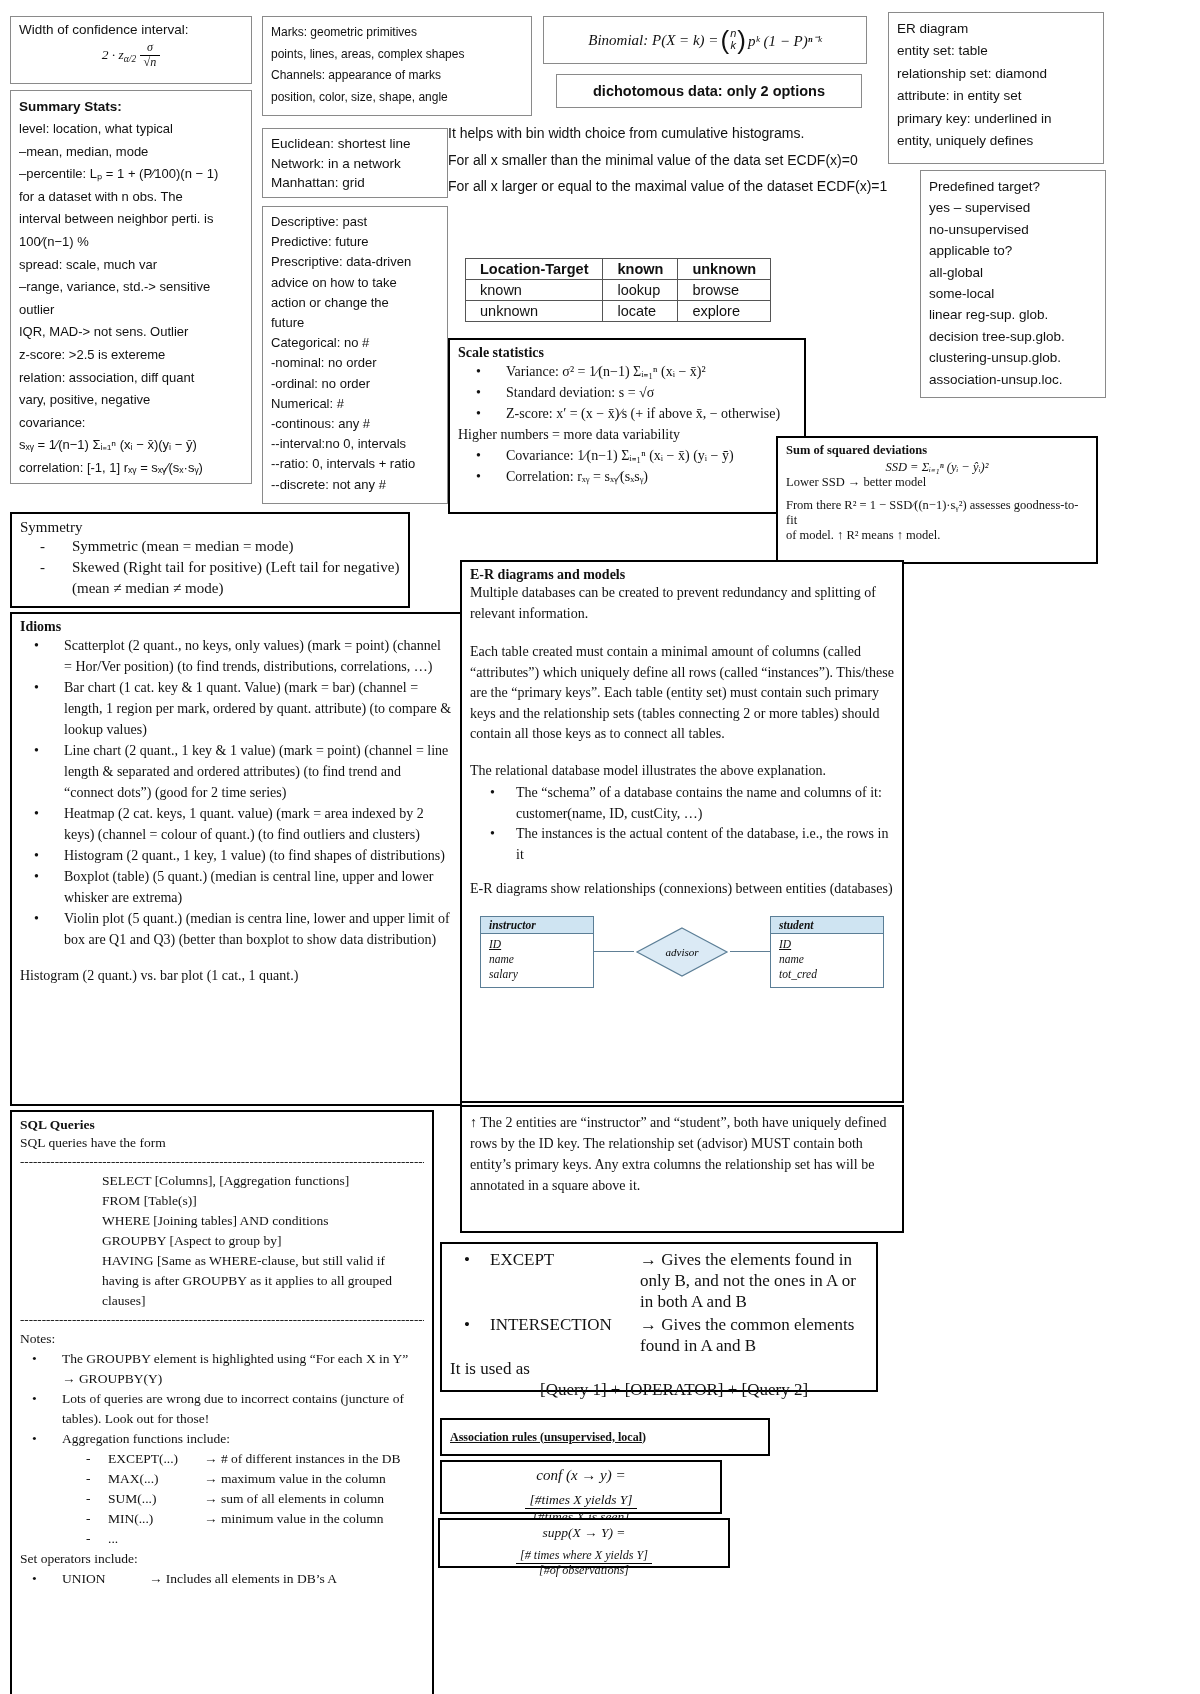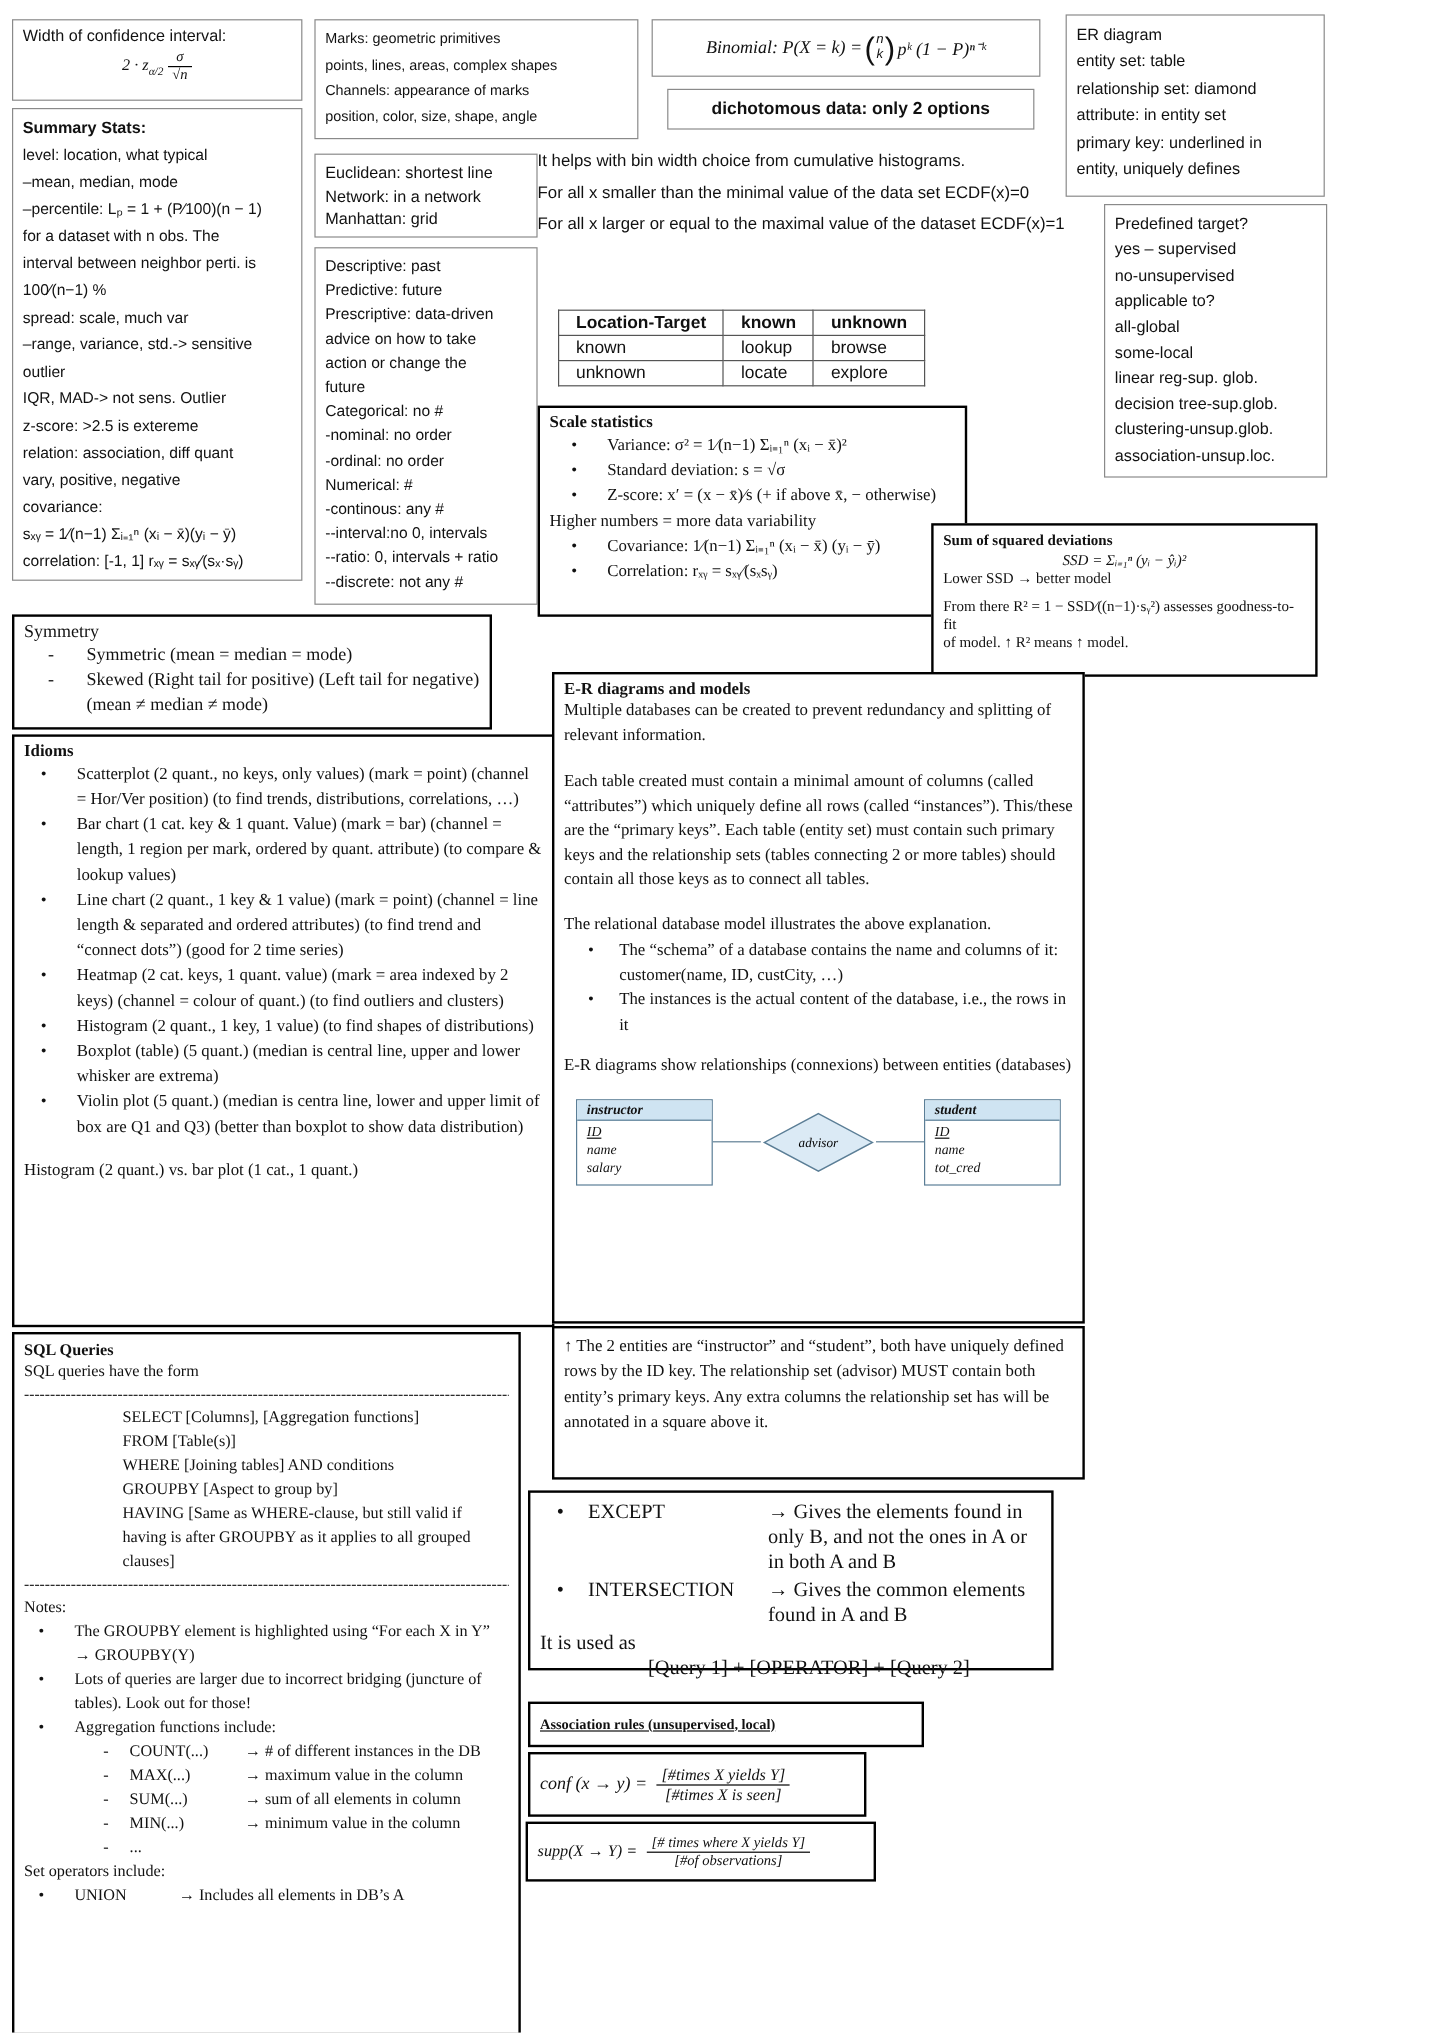--- a/index.html
+++ b/index.html
@@ -76,21 +76,21 @@
   
   .er-diagram{display:flex;align-items:center;margin:16px 10px 0 10px;font-family:"Liberation Serif",serif;}
   .er-entity{width:112px;border:1px solid #5b7e96;background:#fff;font-size:11.5px;font-style:italic;}
   .er-entity-header{background:#cfe4f2;border-bottom:1px solid #5b7e96;padding:2px 8px;font-weight:bold;}
   .er-entity-body{padding:3px 8px 5px 8px;line-height:15px;}
   .er-attr.u{text-decoration:underline;}
   .er-line{flex:1;height:0;border-top:1.5px solid #607f95;}
   .er-diamond-wrap{display:flex;align-items:center;}
   
   #assoc-h{font-size:12px;font-weight:bold;text-decoration:underline;padding:4px 8px;}
-  .formula-box{display:flex;align-items:center;gap:8px;font-style:italic;}
+  .formula-box{display:flex;align-items:center;gap:8px;font-style:italic;flex-direction:column;}
   .centerline{text-align:center;}
   sub{font-size:0.7em;}
 </style>
 </head>
 <body>
 
 <div class="page">
 
   <div class="box" id="confidence" style="left:10px;top:16px;width:242px;height:68px;">
     <div>Width of confidence interval:</div>
@@ -329,26 +329,26 @@
         <div class="clause">SELECT [Columns], [Aggregation functions]</div>
         <div class="clause">FROM [Table(s)]</div>
         <div class="clause">WHERE [Joining tables] AND conditions</div>
         <div class="clause">GROUPBY [Aspect to group by]</div>
         <div class="clause">HAVING [Same as WHERE-clause, but still valid if having  is after GROUPBY as it applies to all grouped clauses]</div>
       </div>
     <div class="dashes">--------------------------------------------------------------------------------------------------------</div>
     <div style="line-height:20px;">Notes:</div>
     <div>
         <div class="bullet note">The GROUPBY element is highlighted using “For each X in Y” → GROUPBY(Y)</div>
-        <div class="bullet note">Lots of queries are larger due to incorrect bridging (juncture of tables). Look out for those!</div>
+        <div class="bullet note">Lots of queries are wrong due to incorrect contains (juncture of tables). Look out for those!</div>
         <div class="bullet note">Aggregation functions include:</div>
       </div>
     <div class="agg">
       <span class="dashm">-</span>
-      <span class="fn">COUNT(...)</span>
+      <span class="fn">EXCEPT(...)</span>
       <span class="fdesc">→ # of different instances in the DB</span>
     </div>
     <div class="agg">
       <span class="dashm">-</span>
       <span class="fn">MAX(...)</span>
       <span class="fdesc">→ maximum value in the column</span>
     </div>
     <div class="agg">
       <span class="dashm">-</span>
       <span class="fn">SUM(...)</span>

